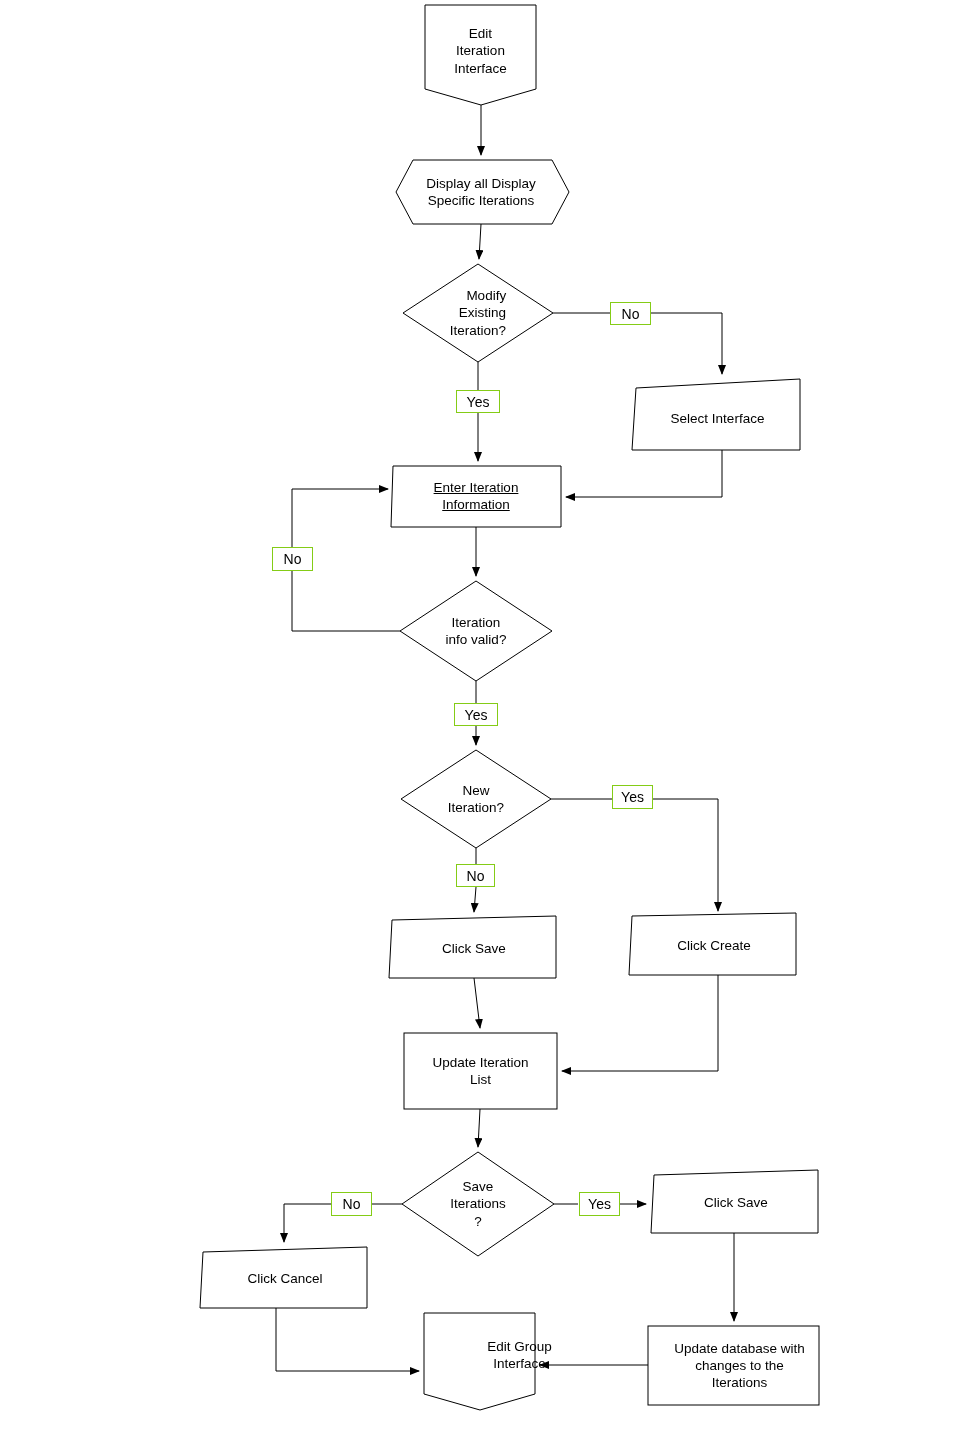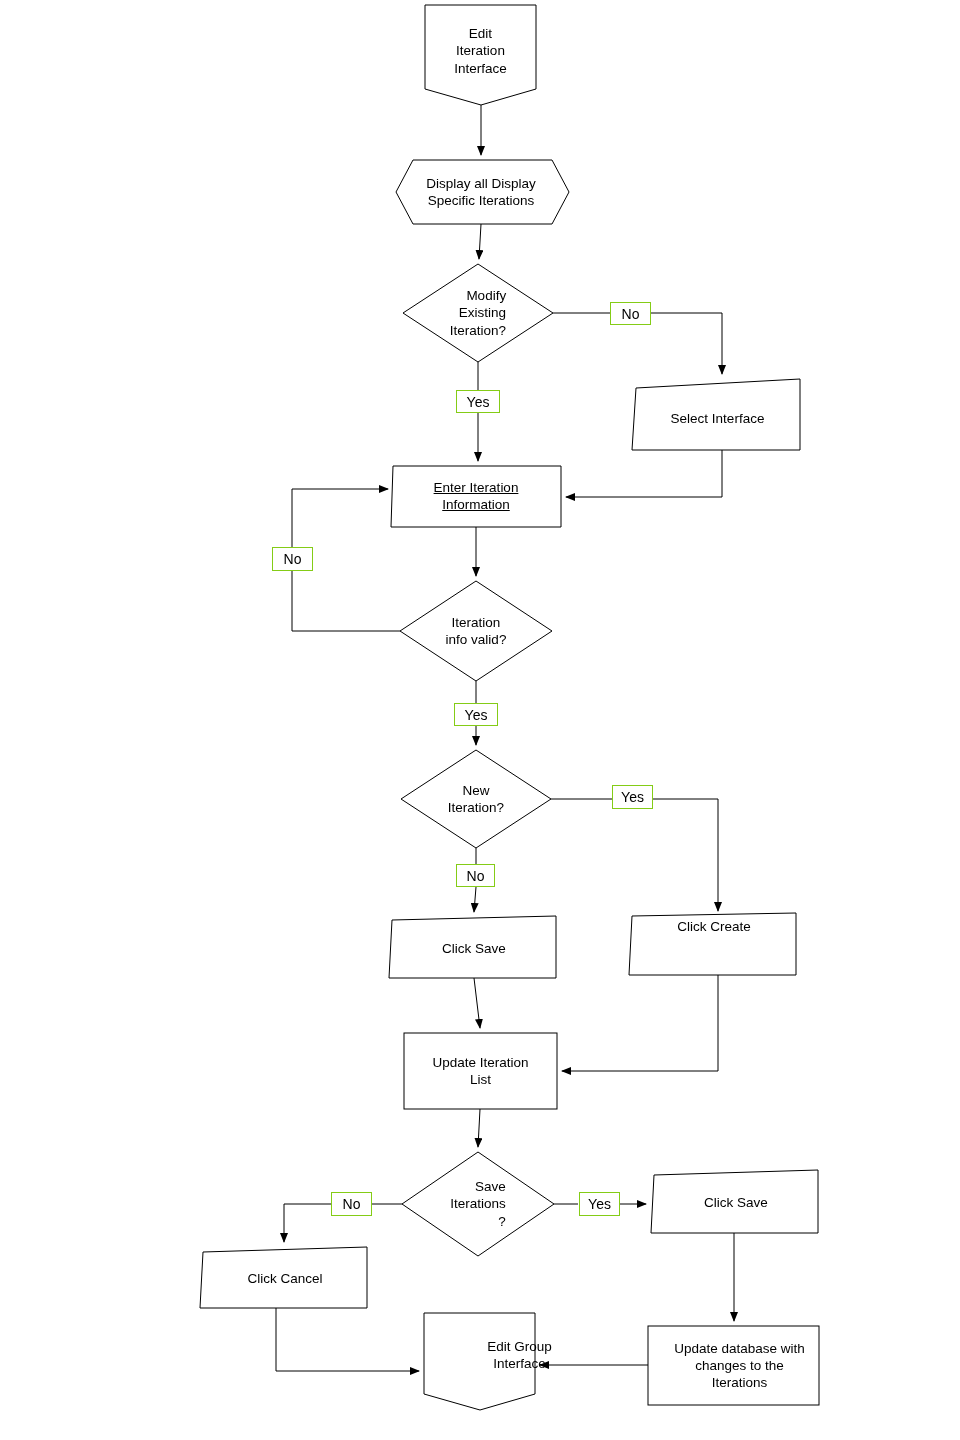--- a/index.html
+++ b/index.html
@@ -157,26 +157,26 @@
 Information</div>
 
   <div class="node-label" style="left:416px; top:605px; width:120px; height:52px;">Iteration
 info valid?</div>
 
   <div class="node-label" style="left:416px; top:773px; width:120px; height:52px;">New
 Iteration?</div>
 
   <div class="node-label" style="left:395px; top:928px; width:158px; height:42px;">Click Save</div>
 
-  <div class="node-label" style="left:635px; top:906px; width:158px; height:42px;">Click Create</div>
+  <div class="node-label" style="left:635px; top:925px; width:158px; height:42px;">Click Create</div>
 
   <div class="node-label" style="left:406px; top:1047px; width:149px; height:48px;">Update Iteration
 List</div>
 
-  <div class="node-label" style="left:420px; top:1170px; width:116px; height:68px;text-align:right;">Save
+  <div class="node-label" style="left:420px; top:1170px; width:116px; height:68px;">Save
 Iterations
 ?</div>
 
   <div class="node-label" style="left:657px; top:1182px; width:158px; height:42px;">Click Save</div>
 
   <div class="node-label" style="left:206px; top:1258px; width:158px; height:42px;">Click Cancel</div>
 
   <div class="node-label" style="left:424px; top:1330px; width:111px; height:50px;padding-left:40px;">Edit Group
 Interface</div>
 

